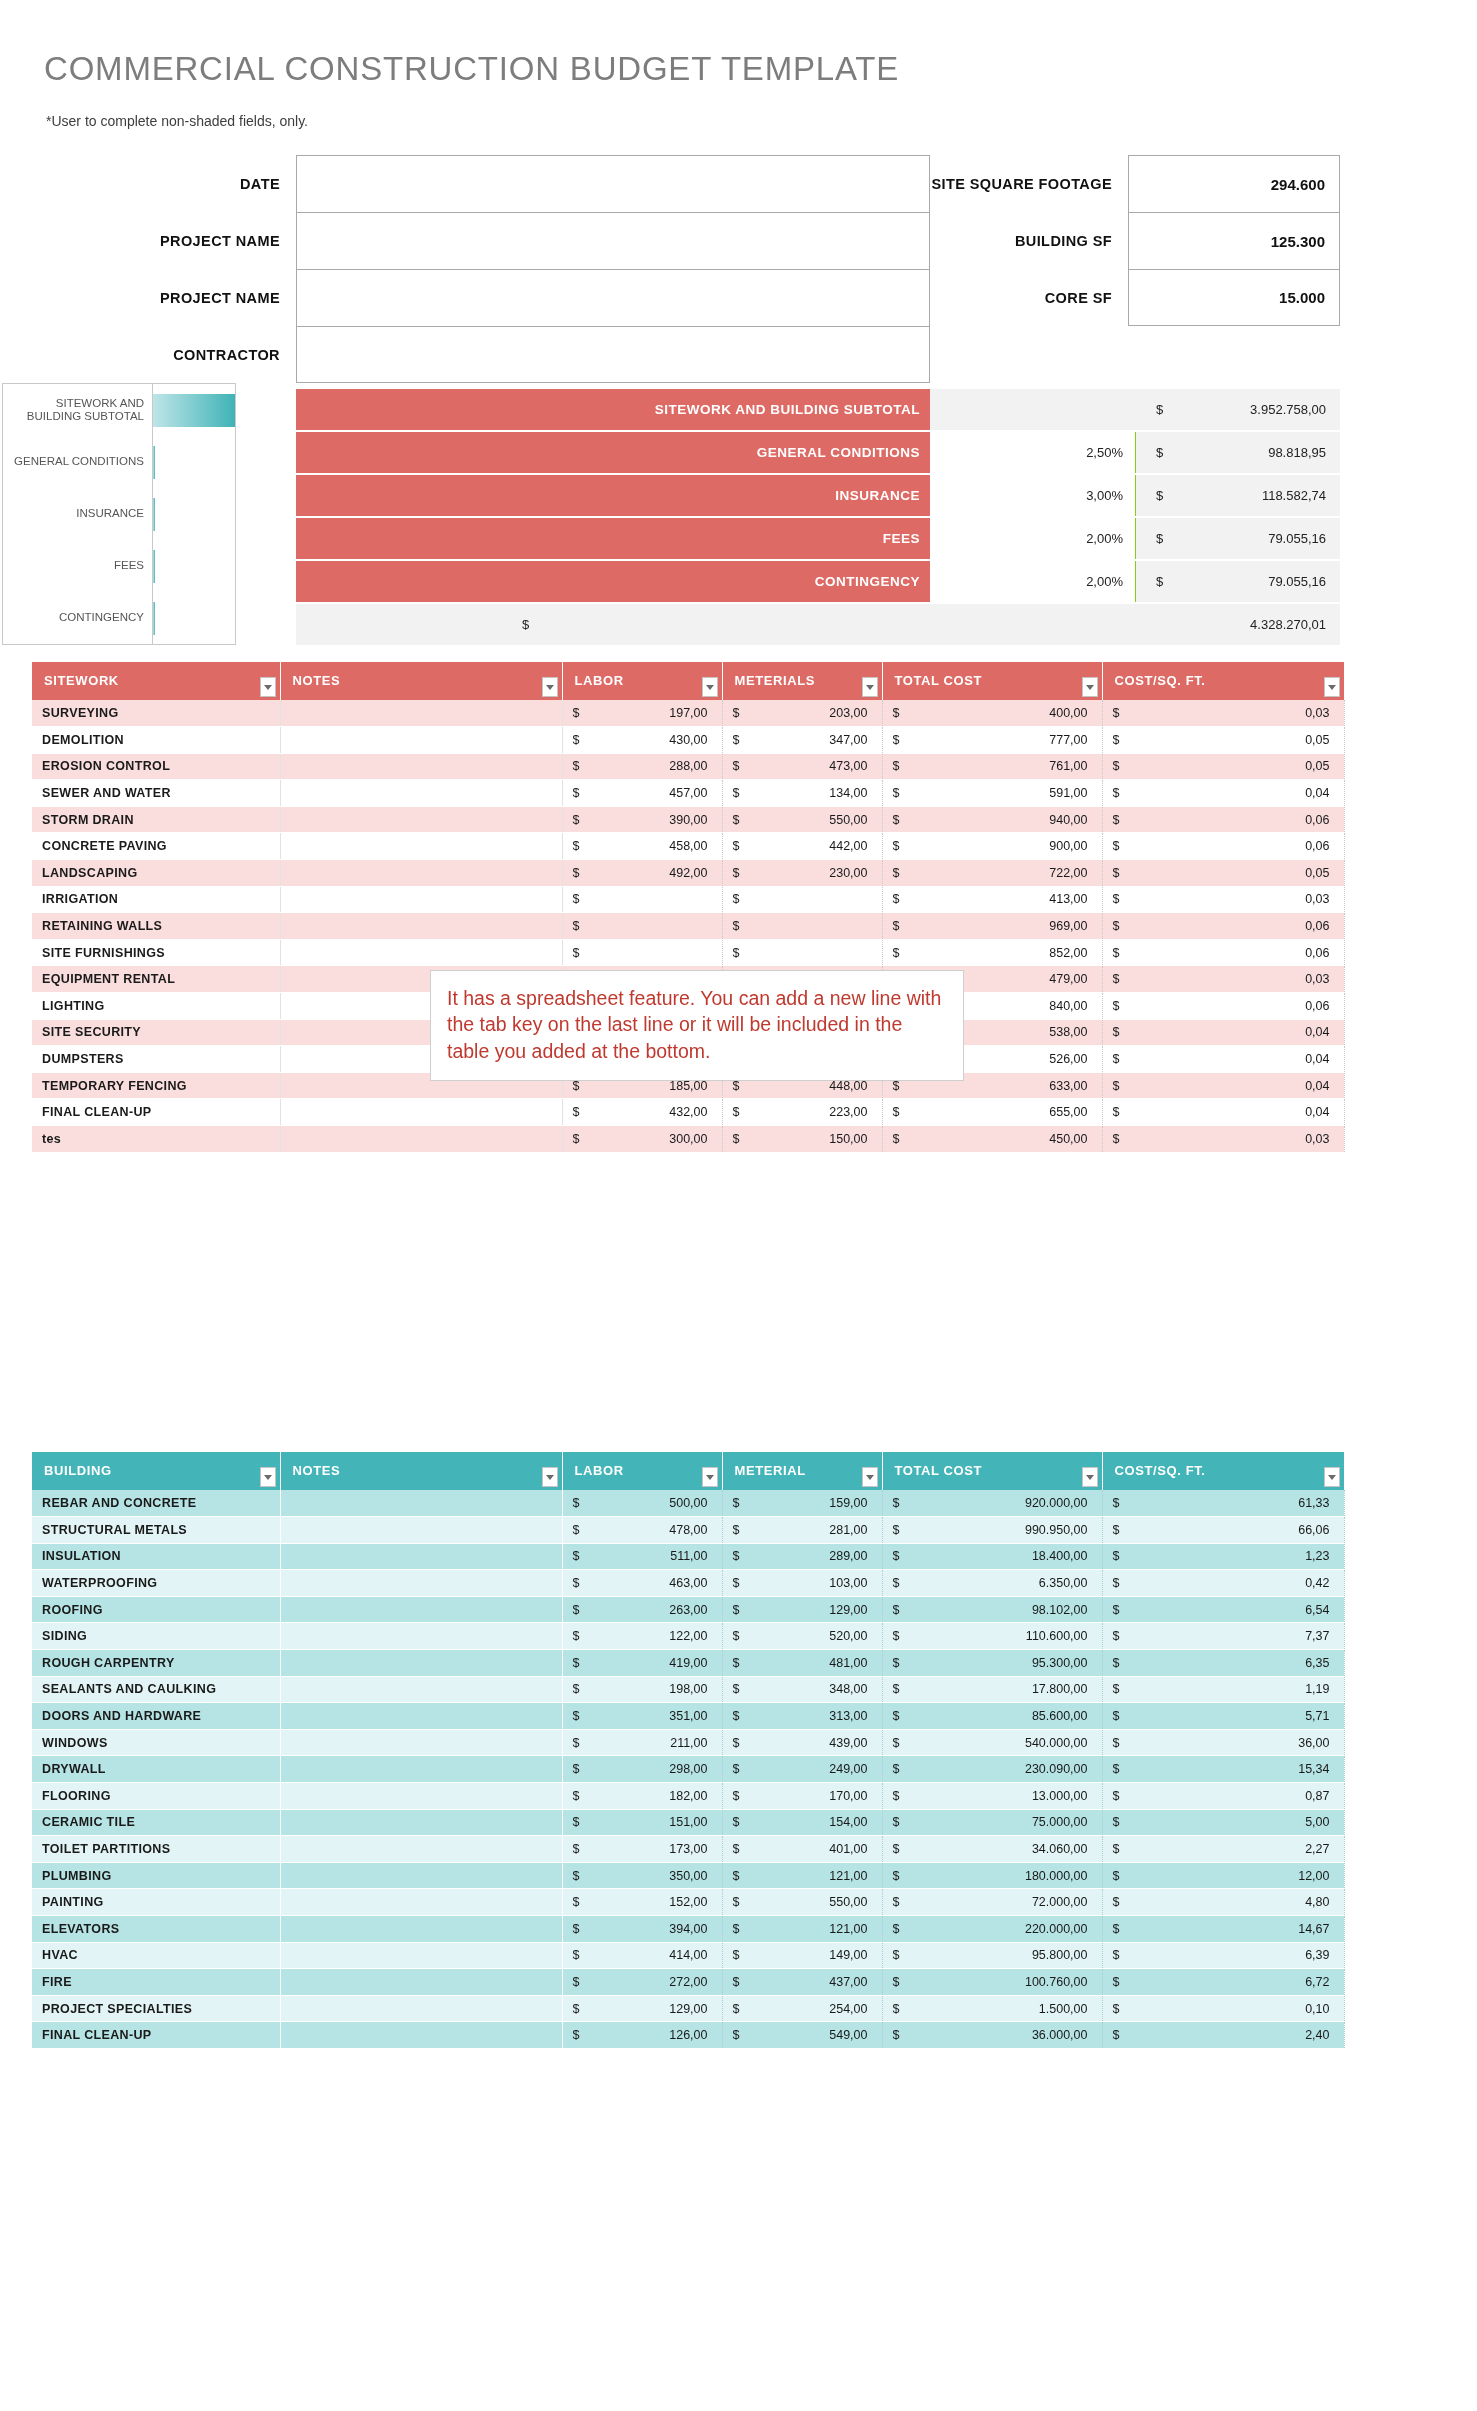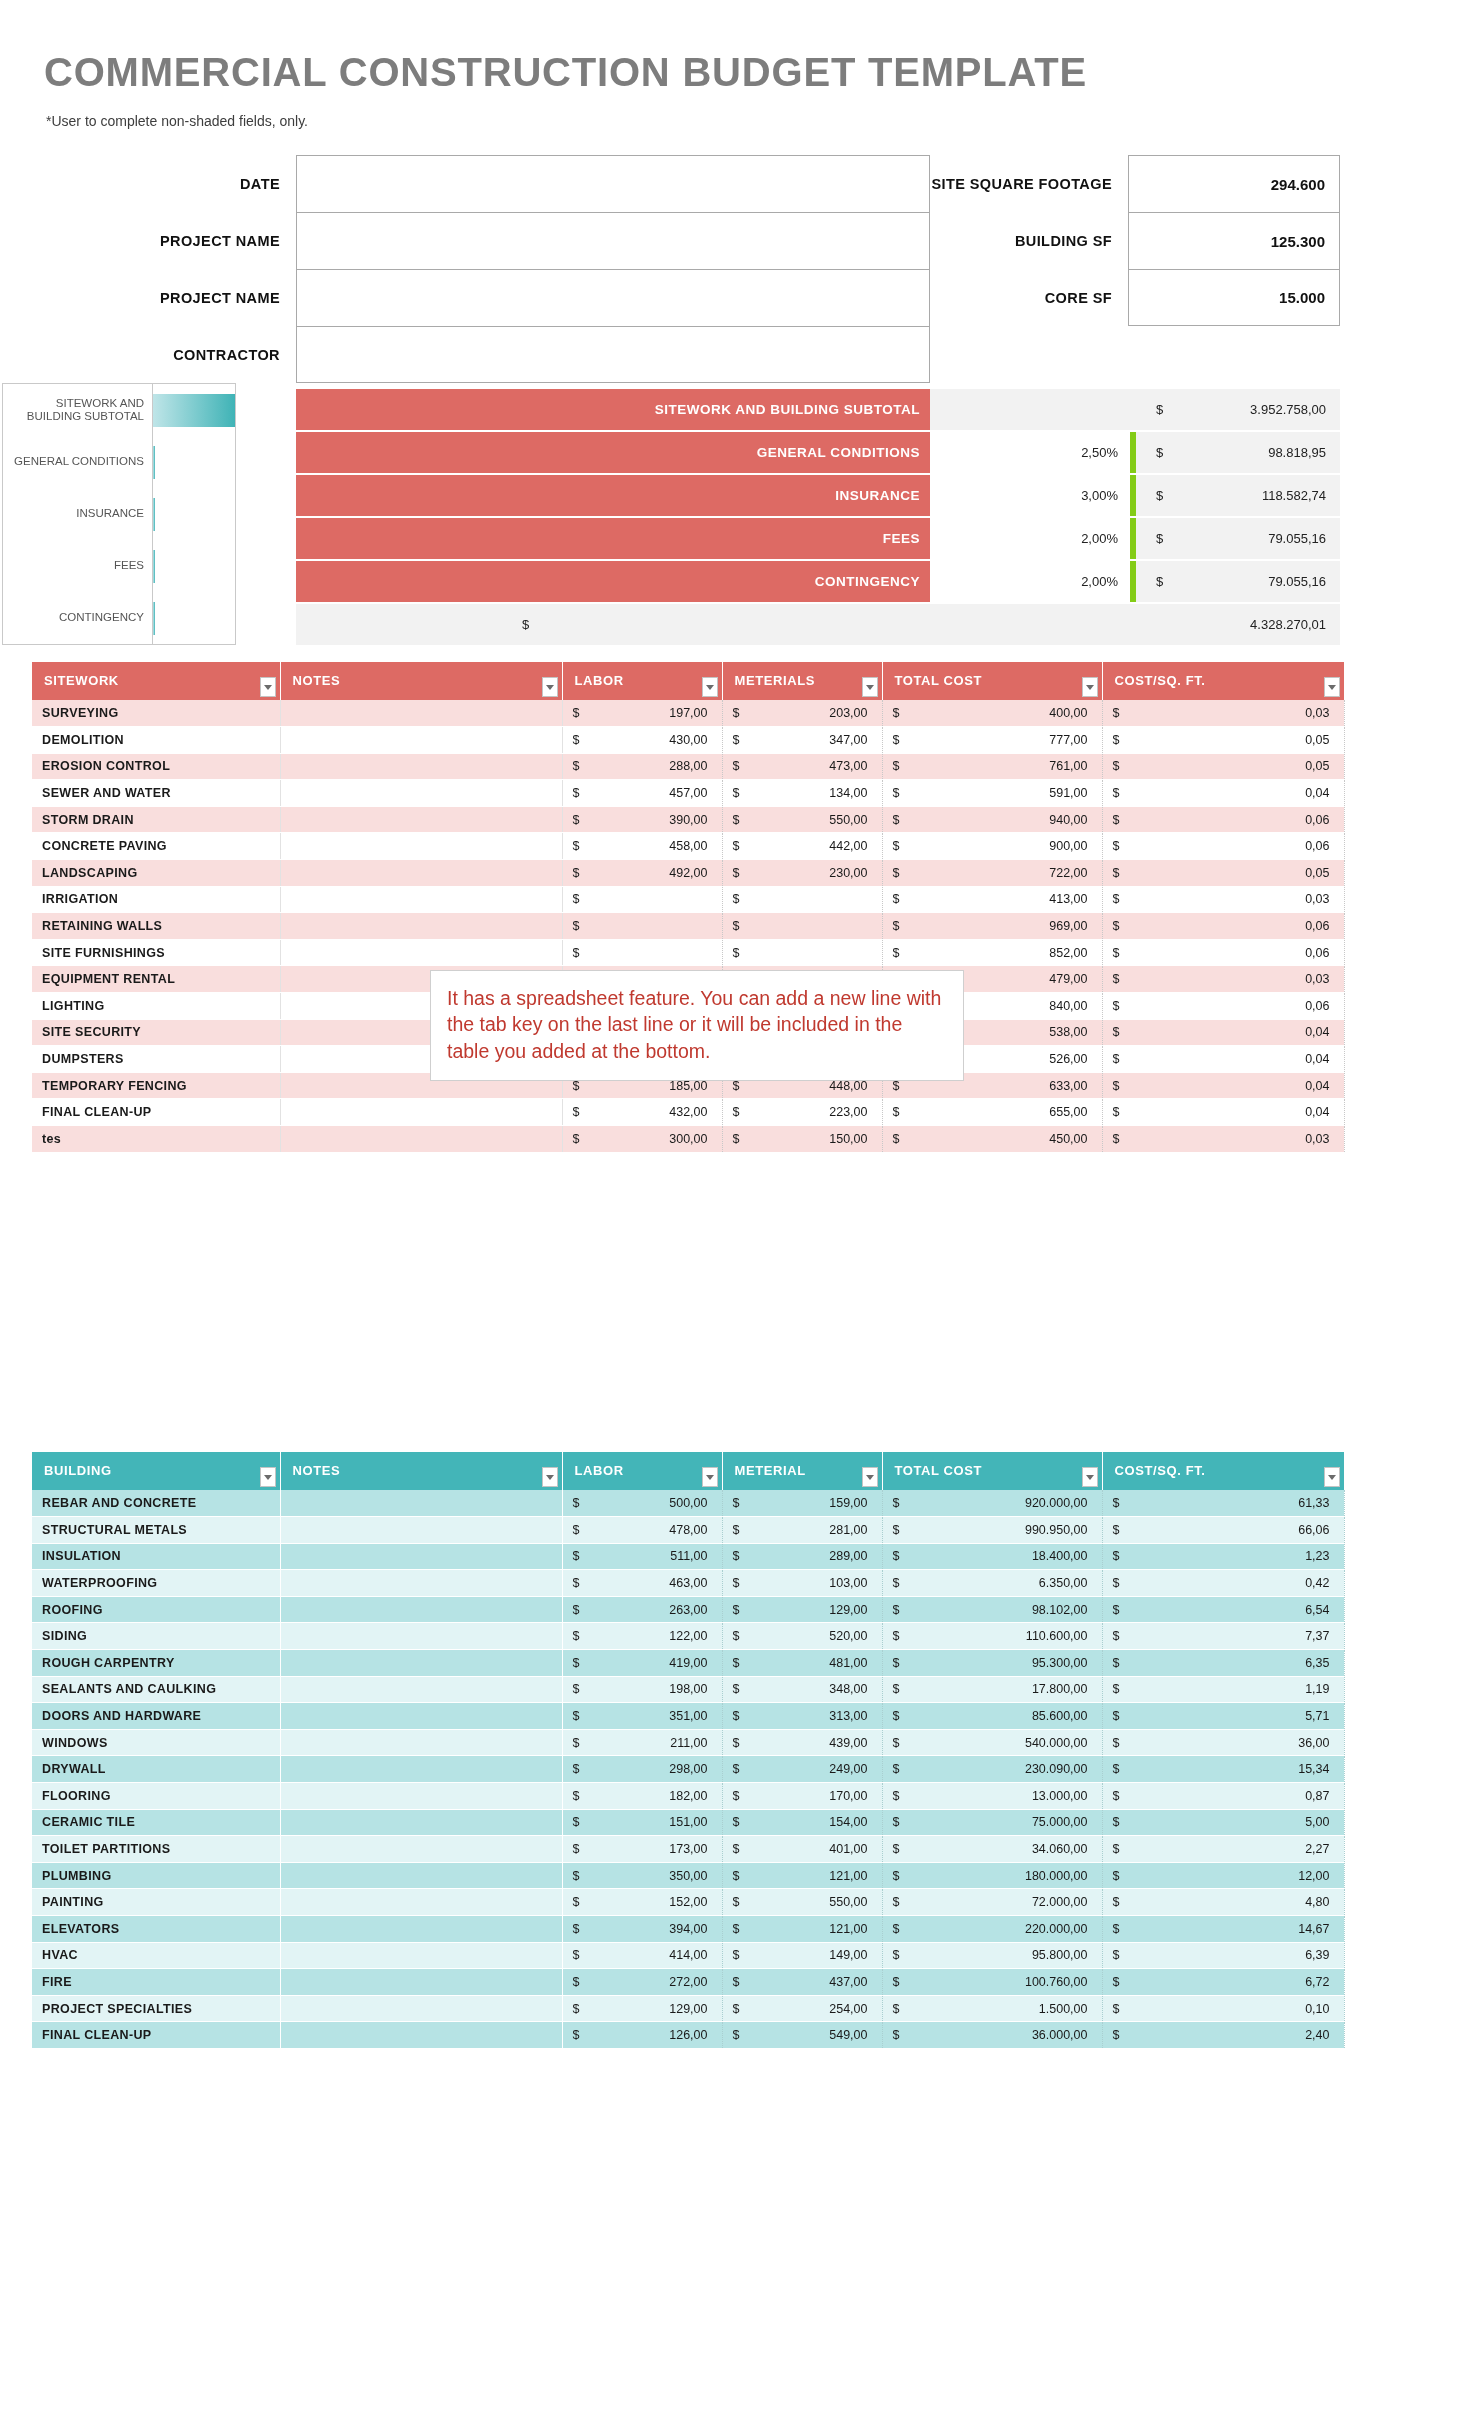--- a/index.html
+++ b/index.html
@@ -14,22 +14,22 @@
     color: #1a1a1a;
     position: relative;
     overflow: hidden;
   }
 
   
   .page-title {
     position: absolute;
     left: 44px;
     top: 50px;
-    font-size: 40px;
-    font-weight: bold;
+    font-size: 33px;
+    font-weight: normal;
     letter-spacing: 0.8px;
     color: #7d7d7d;
   }
   .subnote {
     position: absolute;
     left: 46px;
     top: 113px;
     font-size: 14px;
     color: #3d3d3d;
   }
@@ -156,21 +156,21 @@
     letter-spacing: 0.5px;
     display: flex;
     align-items: center;
     justify-content: flex-end;
     padding-right: 10px;
     box-sizing: border-box;
   }
   .sum-pct {
     width: 206px;
     background: #ffffff;
-    border-right: 6px solid #84cc16;
+    border-right: 1px solid #84cc16;
     display: flex;
     align-items: center;
     justify-content: flex-end;
     padding-right: 12px;
     box-sizing: border-box;
     font-size: 13px;
     color: #222;
   }
   .sum-pct.empty { background: #f2f2f2; border-right: none; }
   .sum-val {

